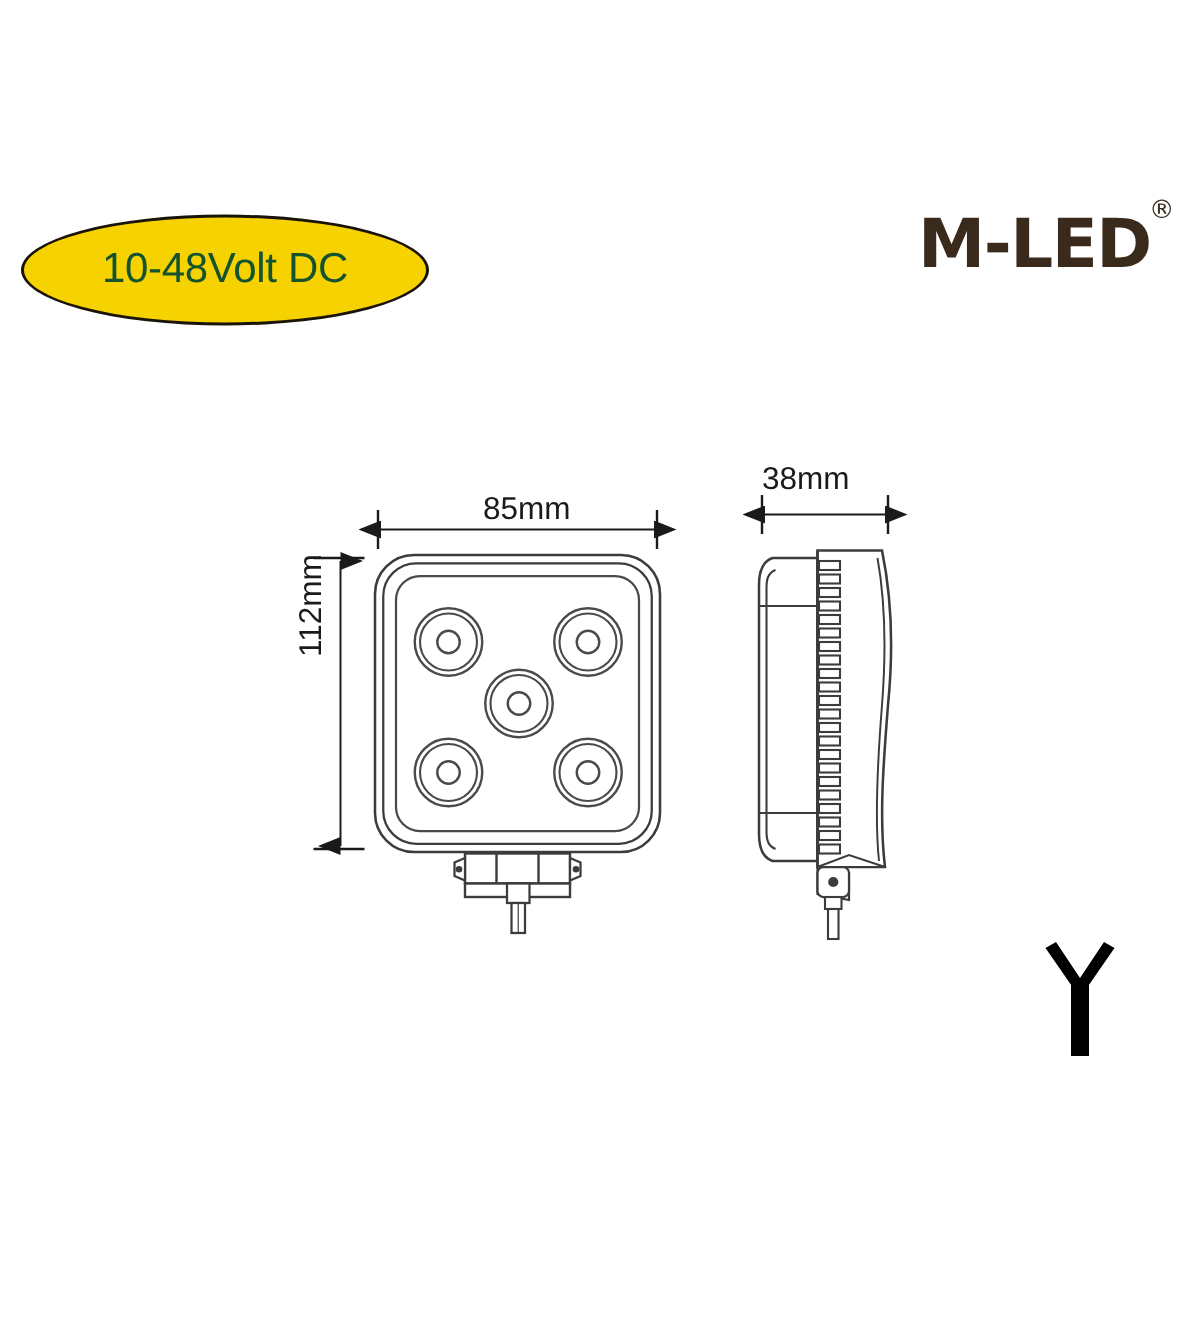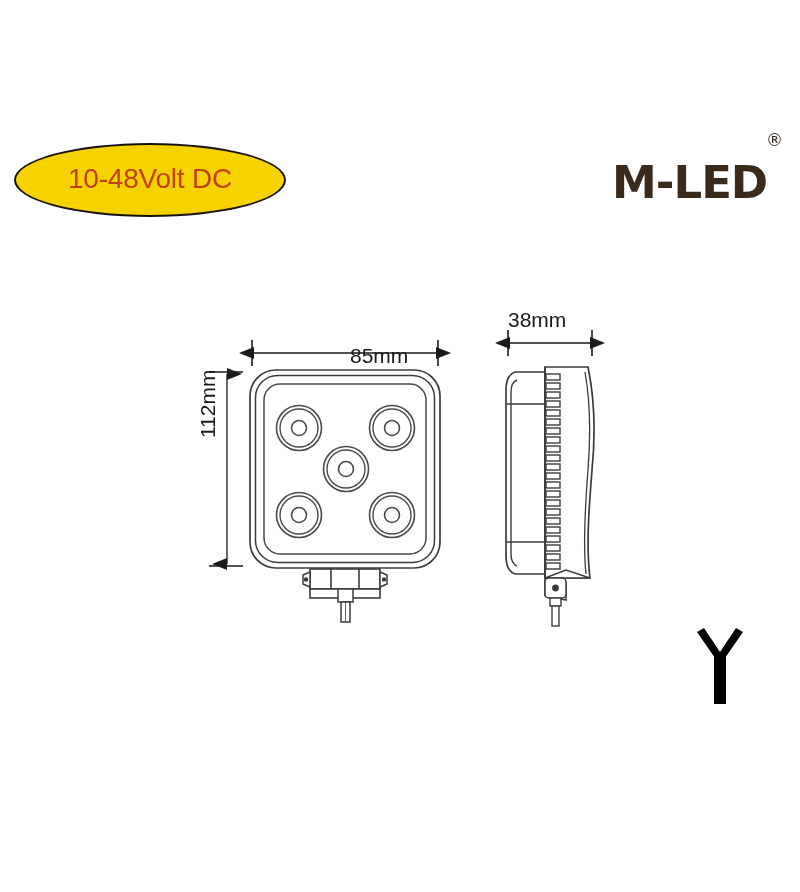--- a/index.html
+++ b/index.html
@@ -41,21 +41,21 @@
     border: 2.5px solid #191308;
     box-sizing: border-box;
   }
   .voltage-badge .badge-text {
     position: absolute;
     inset: 0;
     display: flex;
     align-items: center;
     justify-content: center;
     font-size: 28px;
-    color: #c2410c;
+    color: #14532d;
     letter-spacing: -0.2px;
     white-space: nowrap;
     padding-bottom: 2px;
     box-sizing: border-box;
   }
 
   
   .brand-logo {
     position: absolute;
     left: 612px;
@@ -66,21 +66,20 @@
   .brand-logo .brand-word {
     position: absolute;
     left: 0;
     top: 8px;
     font-size: 45px;
     font-weight: bold;
     color: #3a2a1c;
     letter-spacing: -1px;
     white-space: nowrap;
     font-family: "DejaVu Sans", sans-serif;
-    margin-top: 20px;
   }
   .brand-logo .brand-reg {
     position: absolute;
     left: 154px;
     top: 2px;
     font-size: 17px;
     color: #3a2a1c;
     font-family: "DejaVu Sans", sans-serif;
   }
 
@@ -94,21 +93,21 @@
   }
 
   
   .dim-label {
     position: absolute;
     color: #1a1a1a;
     font-size: 21px;
     white-space: nowrap;
     font-family: "Liberation Sans", sans-serif;
   }
-  #dim-width-label  { left: 322px; top: 344px; margin-left: 28px; }
+  #dim-width-label  { left: 322px; top: 328px; }
   #dim-depth-label  { left: 508px; top: 308px; }
   #dim-height-label {
     left: 196px;
     top: 438px;
     transform: rotate(-90deg);
     transform-origin: left top;
   }
 
   
   .connector-icon {

